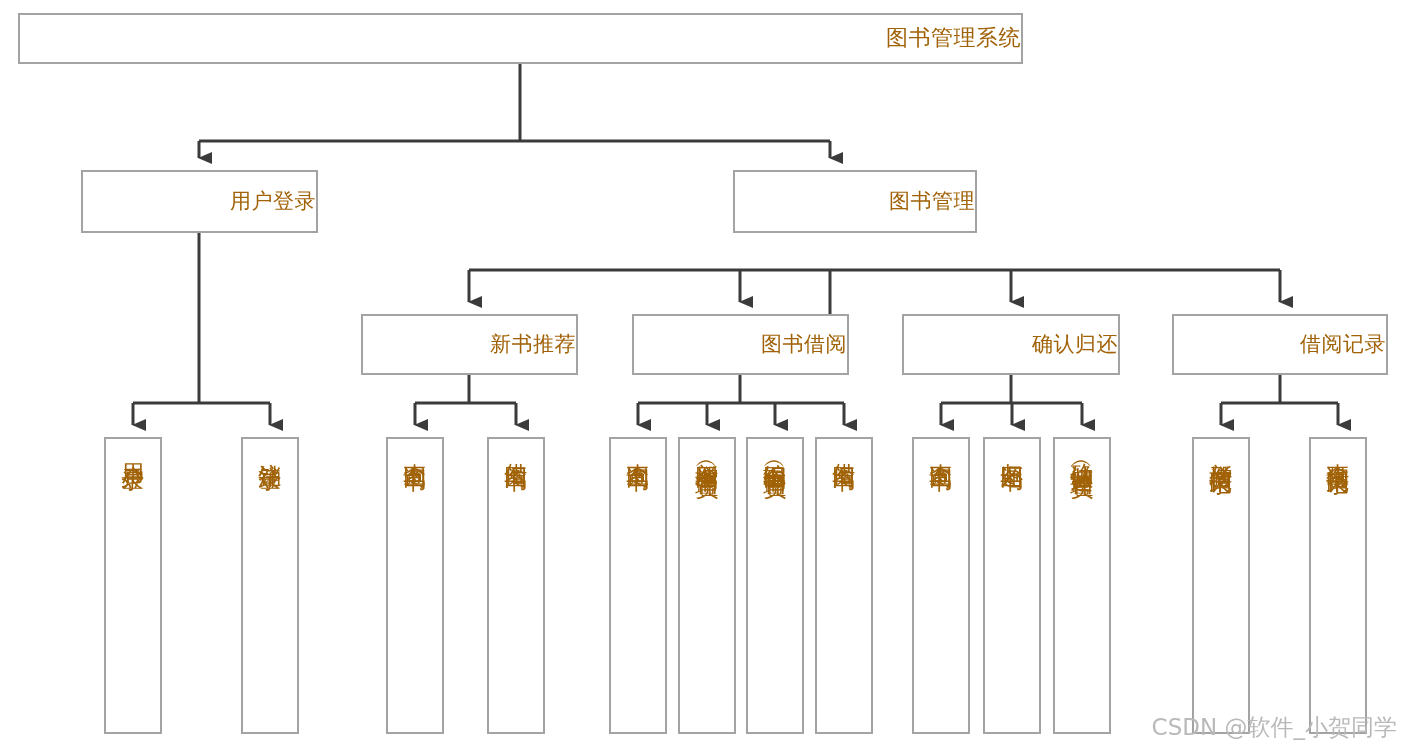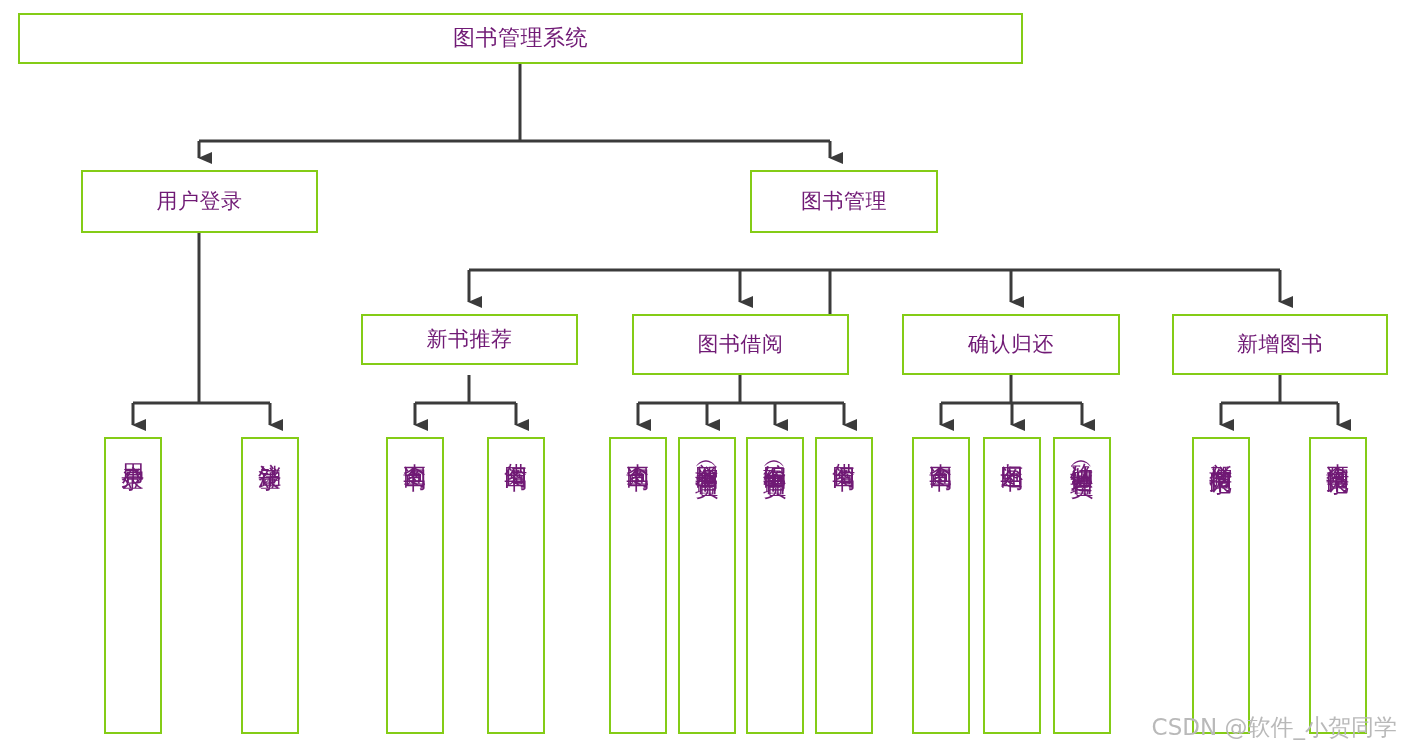--- a/index.html
+++ b/index.html
@@ -20,26 +20,26 @@
   #edges {
     position: absolute;
     left: 0;
     top: 0;
     width: 1405px;
     height: 747px;
   }
   .node {
     position: absolute;
     box-sizing: border-box;
-    border: 2px solid #84cc16;
+    border: 2px solid #a3a3a3;
     background: #ffffff;
     display: flex;
     align-items: center;
-    justify-content: center;
-    color: #701a75;
+    justify-content: flex-end;
+    color: #a16207;
     z-index: 2;
   }
   .node-label {
     display: block;
     text-align: center;
     line-height: 1.12;
     letter-spacing: 0.5px;
   }
   .node.horizontal .node-label {
     font-size: 21px;
@@ -127,35 +127,35 @@
     </g>
   </svg>
 
   <div class="node root horizontal" style="left:18px; top:13px; width:1005px; height:51px;">
     <span class="node-label">图书管理系统</span>
   </div>
 
   <div class="node horizontal" style="left:81px; top:170px; width:237px; height:63px;">
     <span class="node-label">用户登录</span>
   </div>
-  <div class="node horizontal" style="left:750px; top:170px; width:188px; height:63px;">
+  <div class="node horizontal" style="left:733px; top:170px; width:244px; height:63px;">
     <span class="node-label">图书管理</span>
   </div>
 
-  <div class="node horizontal" style="left:361px; top:314px; width:217px; height:51px;">
+  <div class="node horizontal" style="left:361px; top:314px; width:217px; height:61px;">
     <span class="node-label">新书推荐</span>
   </div>
   <div class="node horizontal" style="left:632px; top:314px; width:217px; height:61px;">
     <span class="node-label">图书借阅</span>
   </div>
   <div class="node horizontal" style="left:902px; top:314px; width:218px; height:61px;">
     <span class="node-label">确认归还</span>
   </div>
   <div class="node horizontal" style="left:1172px; top:314px; width:216px; height:61px;">
-    <span class="node-label">新增图书</span>
+    <span class="node-label">借阅记录</span>
   </div>
 
   <div class="node leaf" style="left:104px; top:437px; width:58px; height:297px;">
     <span class="node-label">用户登录</span>
   </div>
   <div class="node leaf" style="left:241px; top:437px; width:58px; height:297px;">
     <span class="node-label">注销登录</span>
   </div>
   <div class="node leaf" style="left:386px; top:437px; width:58px; height:297px;">
     <span class="node-label">查询图书</span>

